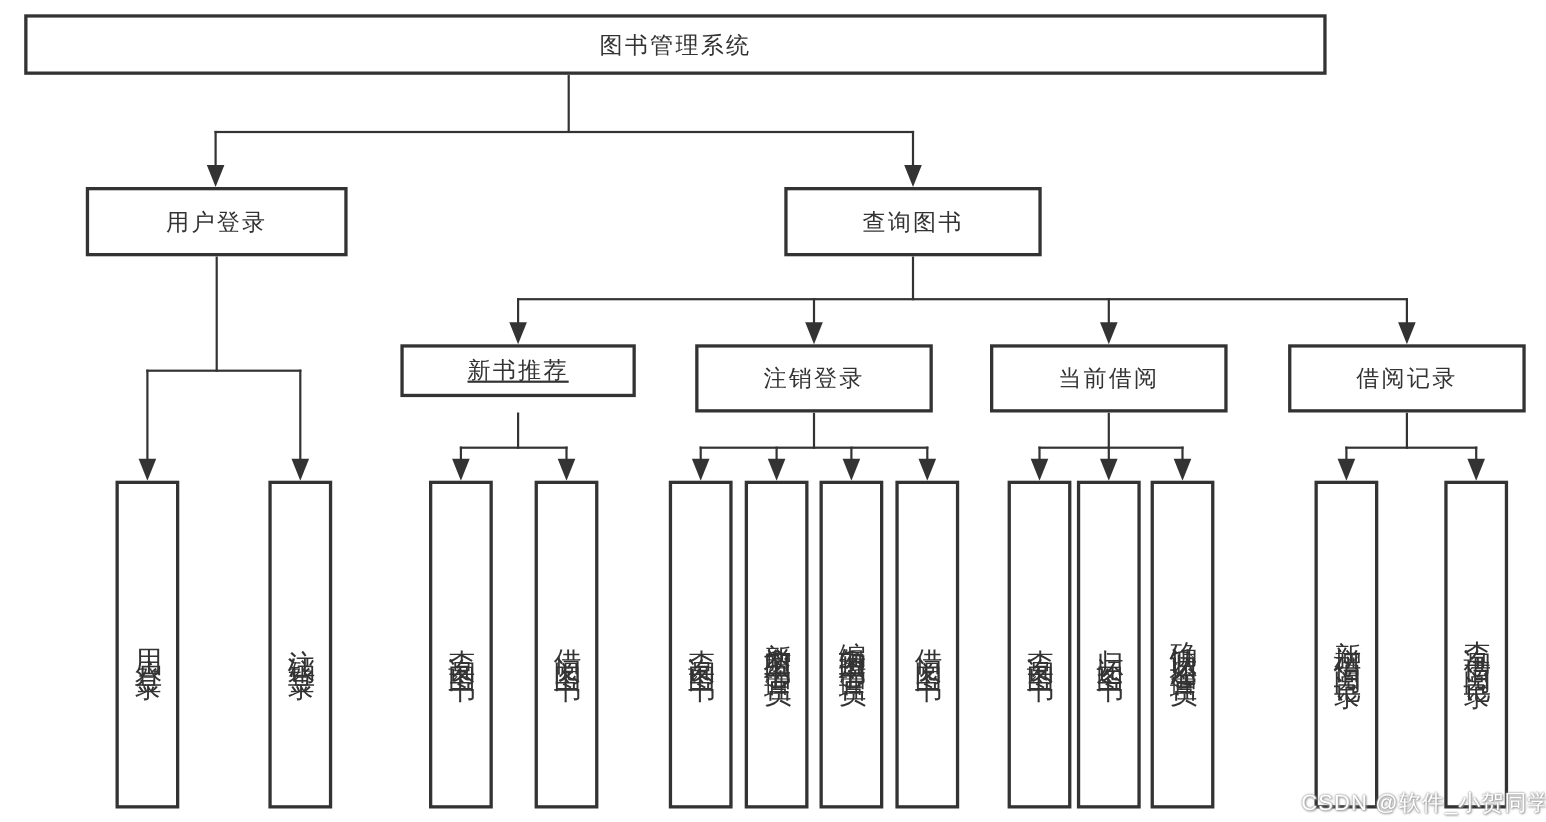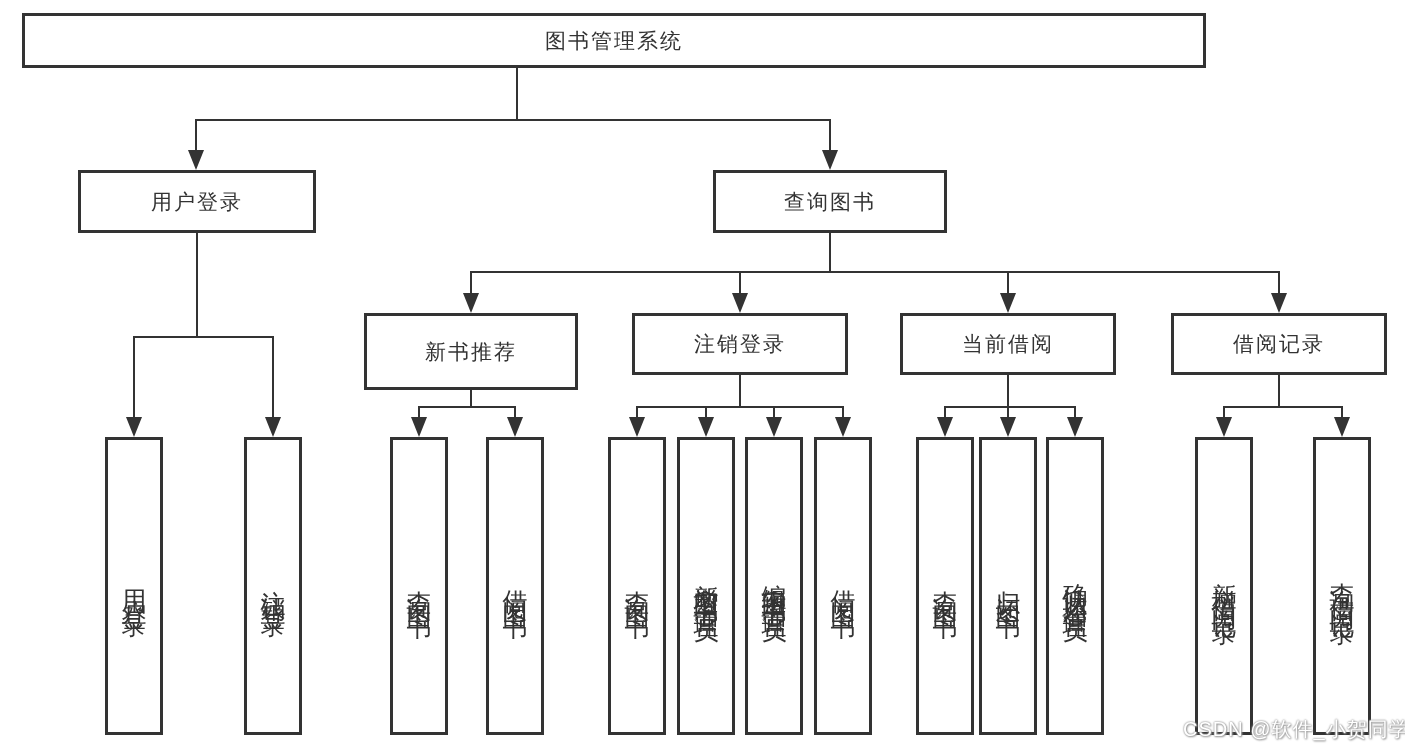--- a/index.html
+++ b/index.html
@@ -43,21 +43,21 @@
 </div>
 
 <div class="box hbox" style="left:78px;top:170px;width:238px;height:63px;">
   <span class="label">用户登录</span>
 </div>
 
 <div class="box hbox" style="left:713px;top:170px;width:234px;height:63px;">
   <span class="label">查询图书</span>
 </div>
 
-<div class="box hbox" style="left:364px;top:313px;width:214px;height:77px;">
+<div class="box hbox" style="left:364px;top:313px;width:214px;height:48px;text-decoration:underline;">
   <span class="label">新书推荐</span>
 </div>
 
 <div class="box hbox" style="left:632px;top:313px;width:216px;height:62px;">
   <span class="label">注销登录</span>
 </div>
 
 <div class="box hbox" style="left:900px;top:313px;width:216px;height:62px;align-items:center;">
   <span class="label">当前借阅</span>
 </div>

